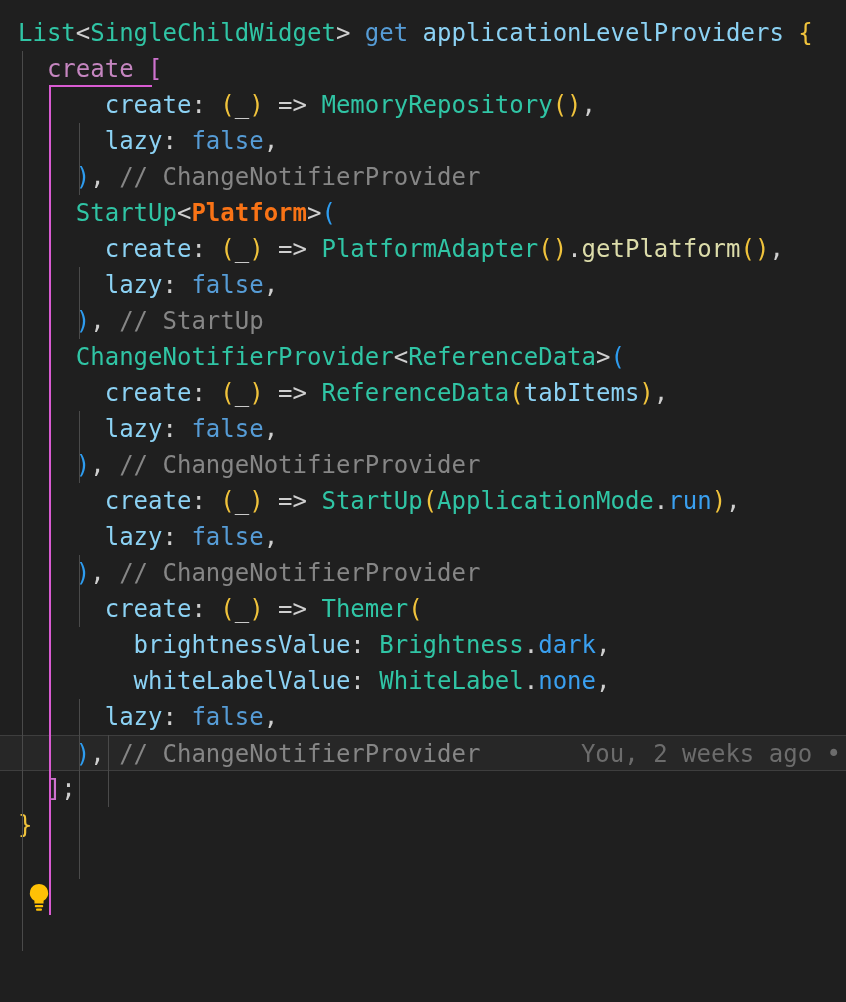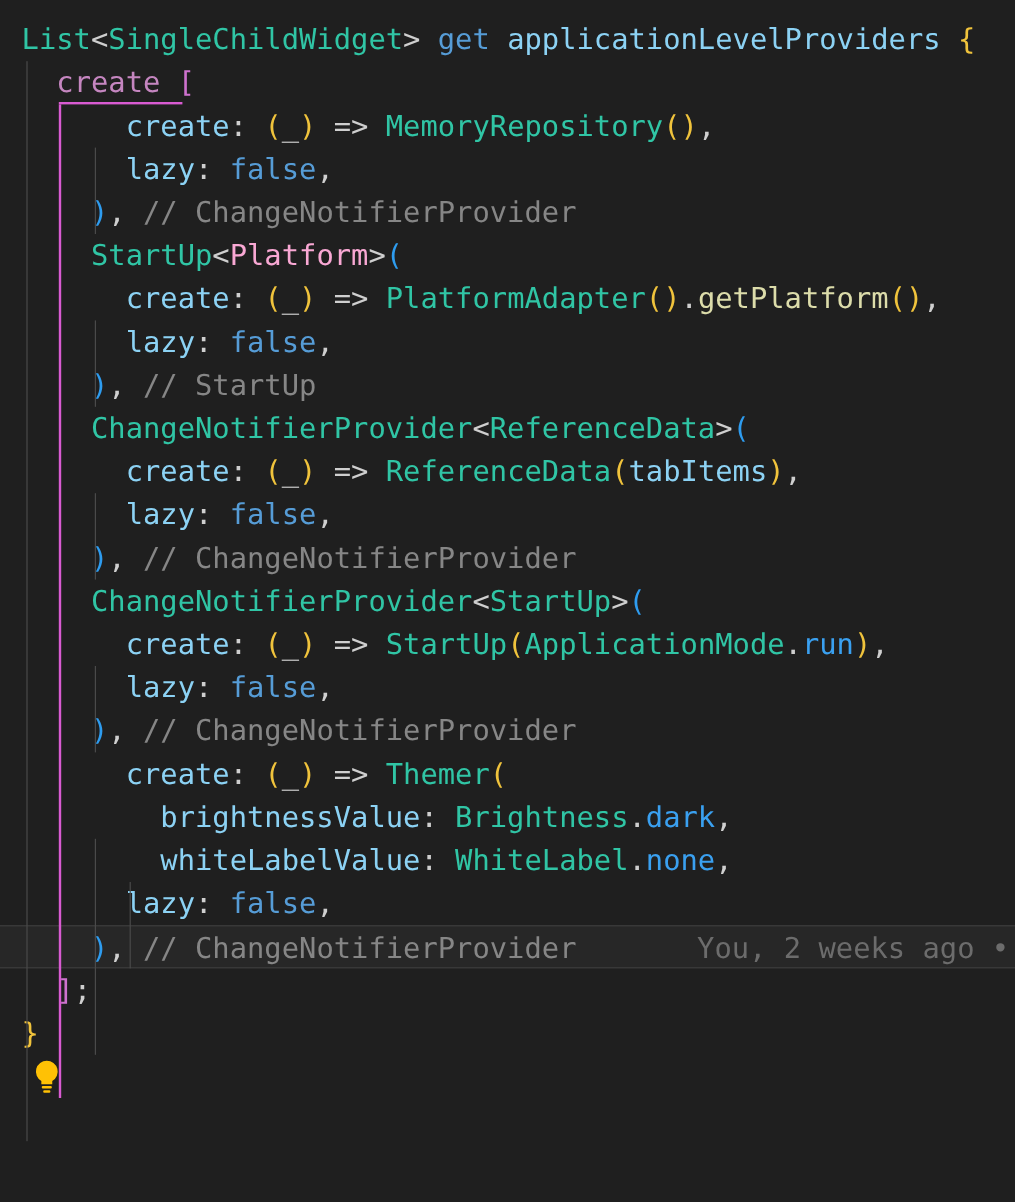--- a/index.html
+++ b/index.html
@@ -57,29 +57,28 @@
 <body style="background: rgb(31, 31, 31);">
 
 <div class="editor">
   <div class="pad-top"></div>
   <div>
       <div class="line"><span style="color: rgb(48, 197, 165);">List</span><span style="color: rgb(207, 207, 207);">&lt;</span><span style="color: rgb(48, 197, 165);">SingleChildWidget</span><span style="color: rgb(207, 207, 207);">&gt;</span><span style="color: rgb(207, 207, 207);"> </span><span style="color: rgb(86, 156, 214);">get</span><span style="color: rgb(207, 207, 207);"> </span><span style="color: rgb(140, 210, 244);">applicationLevelProviders</span><span style="color: rgb(207, 207, 207);"> </span><span style="color: rgb(240, 195, 60);">{</span></div>
       <div class="line"><span style="color: rgb(207, 207, 207);">  </span><span style="color: rgb(197, 134, 192);">create</span><span style="color: rgb(207, 207, 207);"> </span><span style="color: rgb(206, 114, 206);">[</span></div>
       <div class="line"><span style="color: rgb(207, 207, 207);">      </span><span style="color: rgb(140, 210, 244);">create</span><span style="color: rgb(207, 207, 207);">: </span><span style="color: rgb(240, 195, 60);">(</span><span style="color: rgb(207, 207, 207);">_</span><span style="color: rgb(240, 195, 60);">)</span><span style="color: rgb(207, 207, 207);"> =&gt; </span><span style="color: rgb(48, 197, 165);">MemoryRepository</span><span style="color: rgb(240, 195, 60);">()</span><span style="color: rgb(207, 207, 207);">,</span></div>
       <div class="line"><span style="color: rgb(207, 207, 207);">      </span><span style="color: rgb(140, 210, 244);">lazy</span><span style="color: rgb(207, 207, 207);">: </span><span style="color: rgb(86, 156, 214);">false</span><span style="color: rgb(207, 207, 207);">,</span></div>
       <div class="line"><span style="color: rgb(207, 207, 207);">    </span><span style="color: rgb(46, 156, 239);">)</span><span style="color: rgb(207, 207, 207);">, </span><span style="color: rgb(134, 134, 134);">// ChangeNotifierProvider</span></div>
-      <div class="line"><span style="color: rgb(207, 207, 207);">    </span><span style="color: rgb(48, 197, 165);">StartUp</span><span style="color: rgb(207, 207, 207);">&lt;</span><span style="color: #f9a8d4;">Platform</span><span style="color: rgb(207, 207, 207);">&gt;</span><span style="color: rgb(46, 156, 239);">(</span></div>
+      <div class="line"><span style="color: rgb(207, 207, 207);">    </span><span style="color: rgb(48, 197, 165);">StartUp</span><span style="color: rgb(207, 207, 207);">&lt;</span><span style="color: #f97316; font-weight: bold;">Platform</span><span style="color: rgb(207, 207, 207);">&gt;</span><span style="color: rgb(46, 156, 239);">(</span></div>
       <div class="line"><span style="color: rgb(207, 207, 207);">      </span><span style="color: rgb(140, 210, 244);">create</span><span style="color: rgb(207, 207, 207);">: </span><span style="color: rgb(240, 195, 60);">(</span><span style="color: rgb(207, 207, 207);">_</span><span style="color: rgb(240, 195, 60);">)</span><span style="color: rgb(207, 207, 207);"> =&gt; </span><span style="color: rgb(48, 197, 165);">PlatformAdapter</span><span style="color: rgb(240, 195, 60);">()</span><span style="color: rgb(207, 207, 207);">.</span><span style="color: rgb(220, 220, 170);">getPlatform</span><span style="color: rgb(240, 195, 60);">()</span><span style="color: rgb(207, 207, 207);">,</span></div>
       <div class="line"><span style="color: rgb(207, 207, 207);">      </span><span style="color: rgb(140, 210, 244);">lazy</span><span style="color: rgb(207, 207, 207);">: </span><span style="color: rgb(86, 156, 214);">false</span><span style="color: rgb(207, 207, 207);">,</span></div>
       <div class="line"><span style="color: rgb(207, 207, 207);">    </span><span style="color: rgb(46, 156, 239);">)</span><span style="color: rgb(207, 207, 207);">, </span><span style="color: rgb(134, 134, 134);">// StartUp</span></div>
       <div class="line"><span style="color: rgb(207, 207, 207);">    </span><span style="color: rgb(48, 197, 165);">ChangeNotifierProvider</span><span style="color: rgb(207, 207, 207);">&lt;</span><span style="color: rgb(48, 197, 165);">ReferenceData</span><span style="color: rgb(207, 207, 207);">&gt;</span><span style="color: rgb(46, 156, 239);">(</span></div>
       <div class="line"><span style="color: rgb(207, 207, 207);">      </span><span style="color: rgb(140, 210, 244);">create</span><span style="color: rgb(207, 207, 207);">: </span><span style="color: rgb(240, 195, 60);">(</span><span style="color: rgb(207, 207, 207);">_</span><span style="color: rgb(240, 195, 60);">)</span><span style="color: rgb(207, 207, 207);"> =&gt; </span><span style="color: rgb(48, 197, 165);">ReferenceData</span><span style="color: rgb(240, 195, 60);">(</span><span style="color: rgb(140, 210, 244);">tabItems</span><span style="color: rgb(240, 195, 60);">)</span><span style="color: rgb(207, 207, 207);">,</span></div>
       <div class="line"><span style="color: rgb(207, 207, 207);">      </span><span style="color: rgb(140, 210, 244);">lazy</span><span style="color: rgb(207, 207, 207);">: </span><span style="color: rgb(86, 156, 214);">false</span><span style="color: rgb(207, 207, 207);">,</span></div>
       <div class="line"><span style="color: rgb(207, 207, 207);">    </span><span style="color: rgb(46, 156, 239);">)</span><span style="color: rgb(207, 207, 207);">, </span><span style="color: rgb(134, 134, 134);">// ChangeNotifierProvider</span></div>
-      <div class="line"><span style="color: rgb(207, 207, 207);">    </span><span style="color: rgb(48, 197, 165);">ChangeNotifierProvider</span><span style="color: rgb(207, 207, 207);">&lt;</span><span style="color: rgb(48, 197, 165);">StartUp</span><span style="color: rgb(207, 207, 207);">&gt;</span><span style="color: rgb(46, 156, 239);">(</span></div>
       <div class="line"><span style="color: rgb(207, 207, 207);">      </span><span style="color: rgb(140, 210, 244);">create</span><span style="color: rgb(207, 207, 207);">: </span><span style="color: rgb(240, 195, 60);">(</span><span style="color: rgb(207, 207, 207);">_</span><span style="color: rgb(240, 195, 60);">)</span><span style="color: rgb(207, 207, 207);"> =&gt; </span><span style="color: rgb(48, 197, 165);">StartUp</span><span style="color: rgb(240, 195, 60);">(</span><span style="color: rgb(48, 197, 165);">ApplicationMode</span><span style="color: rgb(207, 207, 207);">.</span><span style="color: rgb(58, 160, 240);">run</span><span style="color: rgb(240, 195, 60);">)</span><span style="color: rgb(207, 207, 207);">,</span></div>
       <div class="line"><span style="color: rgb(207, 207, 207);">      </span><span style="color: rgb(140, 210, 244);">lazy</span><span style="color: rgb(207, 207, 207);">: </span><span style="color: rgb(86, 156, 214);">false</span><span style="color: rgb(207, 207, 207);">,</span></div>
       <div class="line"><span style="color: rgb(207, 207, 207);">    </span><span style="color: rgb(46, 156, 239);">)</span><span style="color: rgb(207, 207, 207);">, </span><span style="color: rgb(134, 134, 134);">// ChangeNotifierProvider</span></div>
       <div class="line"><span style="color: rgb(207, 207, 207);">      </span><span style="color: rgb(140, 210, 244);">create</span><span style="color: rgb(207, 207, 207);">: </span><span style="color: rgb(240, 195, 60);">(</span><span style="color: rgb(207, 207, 207);">_</span><span style="color: rgb(240, 195, 60);">)</span><span style="color: rgb(207, 207, 207);"> =&gt; </span><span style="color: rgb(48, 197, 165);">Themer</span><span style="color: rgb(240, 195, 60);">(</span></div>
       <div class="line"><span style="color: rgb(207, 207, 207);">        </span><span style="color: rgb(140, 210, 244);">brightnessValue</span><span style="color: rgb(207, 207, 207);">: </span><span style="color: rgb(48, 197, 165);">Brightness</span><span style="color: rgb(207, 207, 207);">.</span><span style="color: rgb(58, 160, 240);">dark</span><span style="color: rgb(207, 207, 207);">,</span></div>
       <div class="line"><span style="color: rgb(207, 207, 207);">        </span><span style="color: rgb(140, 210, 244);">whiteLabelValue</span><span style="color: rgb(207, 207, 207);">: </span><span style="color: rgb(48, 197, 165);">WhiteLabel</span><span style="color: rgb(207, 207, 207);">.</span><span style="color: rgb(58, 160, 240);">none</span><span style="color: rgb(207, 207, 207);">,</span></div>
       <div class="line"><span style="color: rgb(207, 207, 207);">      </span><span style="color: rgb(140, 210, 244);">lazy</span><span style="color: rgb(207, 207, 207);">: </span><span style="color: rgb(86, 156, 214);">false</span><span style="color: rgb(207, 207, 207);">,</span></div>
       <div class="line current" style="background: rgb(39, 39, 39); border-top: 1px solid rgb(62, 62, 62); border-bottom: 1px solid rgb(62, 62, 62);"><span style="color: rgb(207, 207, 207);">    </span><span style="color: rgb(46, 156, 239);">)</span><span style="color: rgb(207, 207, 207);">, </span><span style="color: rgb(134, 134, 134);">// ChangeNotifierProvider</span><span class="blame" style="color: rgb(108, 108, 108);">You, 2 weeks ago •</span></div>
       <div class="line"><span style="color: rgb(207, 207, 207);">  </span><span style="color: rgb(206, 114, 206);">]</span><span style="color: rgb(207, 207, 207);">;</span></div>
       <div class="line"><span style="color: rgb(240, 195, 60);">}</span></div>

